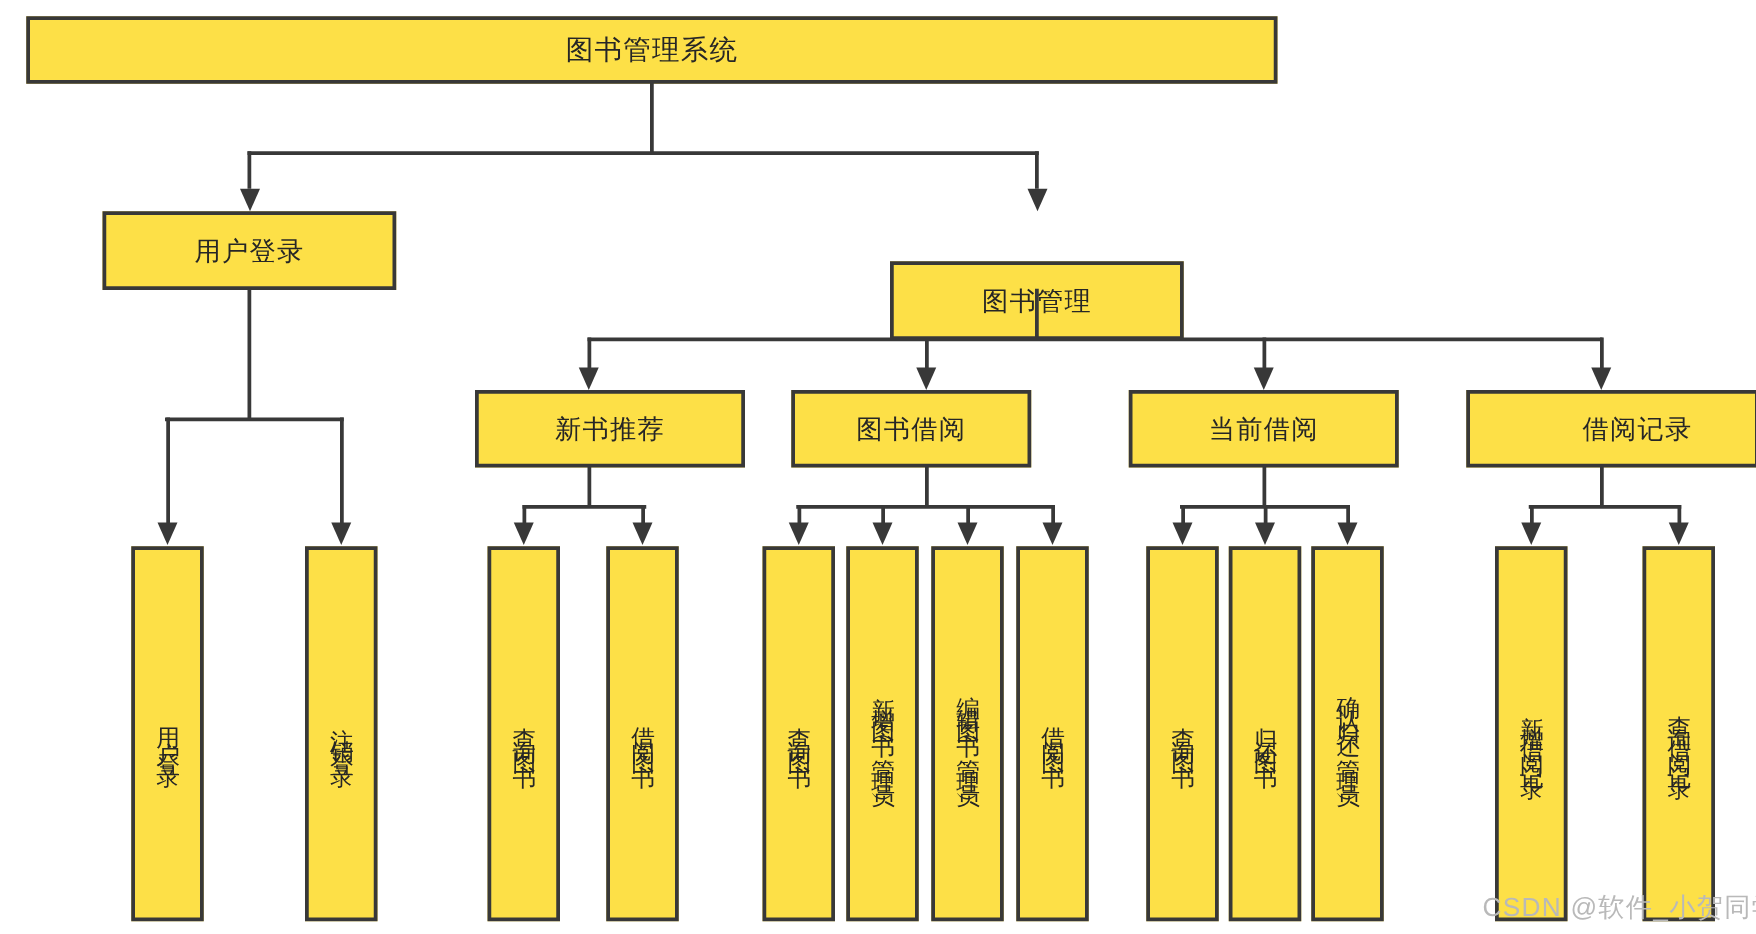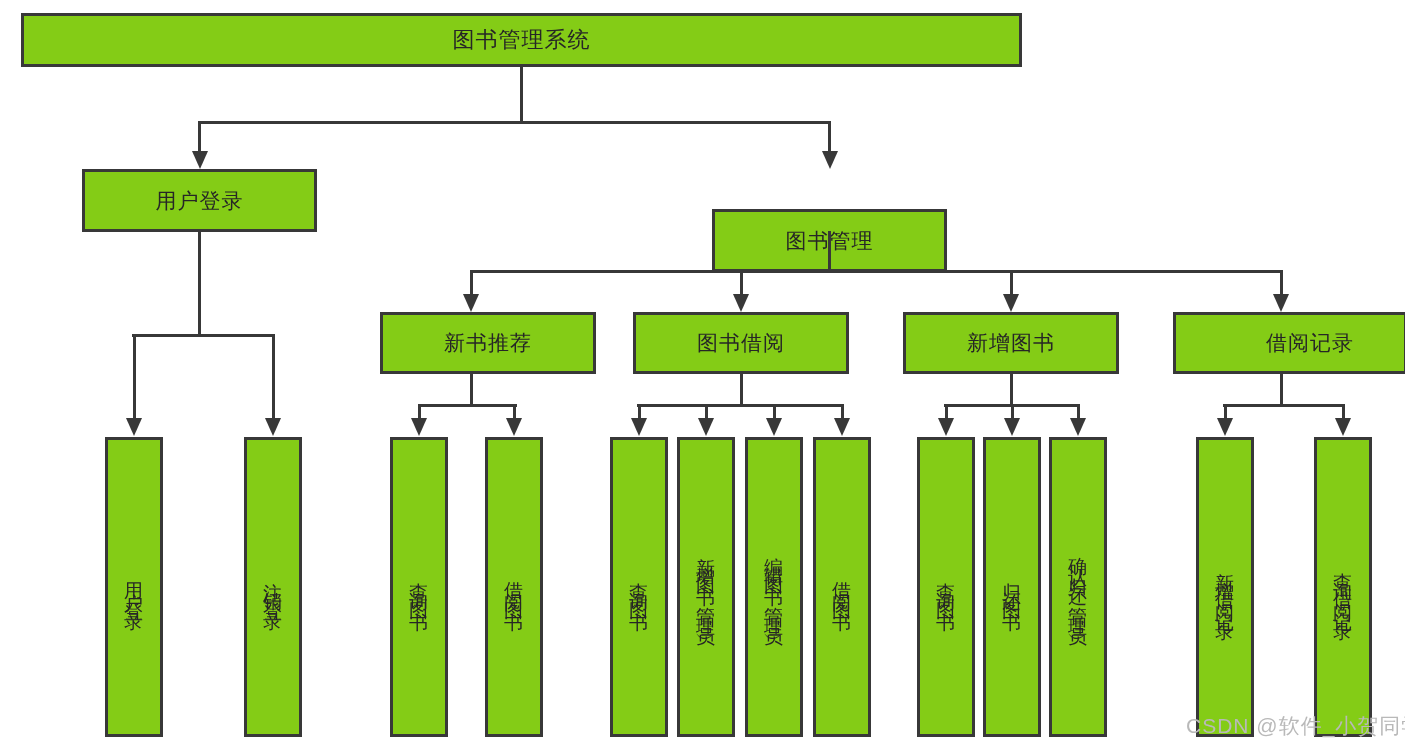--- a/index.html
+++ b/index.html
@@ -16,21 +16,21 @@
   .stage{
     position:relative;
     width:1405px;
     height:747px;
     background:var(--bg);
     overflow:hidden;
   }
   
   .node{
     position:absolute;
-    background:#84cc16;
+    background:#fde047;
     border:3px solid var(--line);
     display:flex;
     align-items:center;
     justify-content:center;
     color:var(--text);
   }
   .node-h span{
     font-size:21px;
     letter-spacing:1px;
     white-space:nowrap;
@@ -101,25 +101,25 @@
   <div class="vl" style="left:1010px;top:270px;height:25px;"></div>
   <div class="vl" style="left:1280px;top:270px;height:25px;"></div>
   <div class="arrow" style="left:463px;top:294px;"></div>
   <div class="arrow" style="left:733px;top:294px;"></div>
   <div class="arrow" style="left:1003px;top:294px;"></div>
   <div class="arrow" style="left:1273px;top:294px;"></div>
 
   <div class="node node-h" style="left:380px;top:312px;width:216px;height:62px;">
     <span>新书推荐</span>
   </div>
-  <div class="node node-h" style="left:633px;top:312px;width:216px;height:62px;">
+  <div class="node node-h" style="left:633px;top:312px;width:192px;height:62px;">
     <span>图书借阅</span>
   </div>
   <div class="node node-h" style="left:903px;top:312px;width:216px;height:62px;">
-    <span>新增图书</span>
+    <span>当前借阅</span>
   </div>
   <div class="node node-h" style="left:1173px;top:312px;width:234px;height:62px;padding-left:40px;">
     <span>借阅记录</span>
   </div>
 
   <div class="vl" style="left:470px;top:372px;height:34px;"></div>
   <div class="hl" style="left:418px;top:404px;width:99px;"></div>
   <div class="vl" style="left:418px;top:404px;height:15px;"></div>
   <div class="vl" style="left:513px;top:404px;height:15px;"></div>
   <div class="arrow" style="left:411px;top:418px;"></div>

